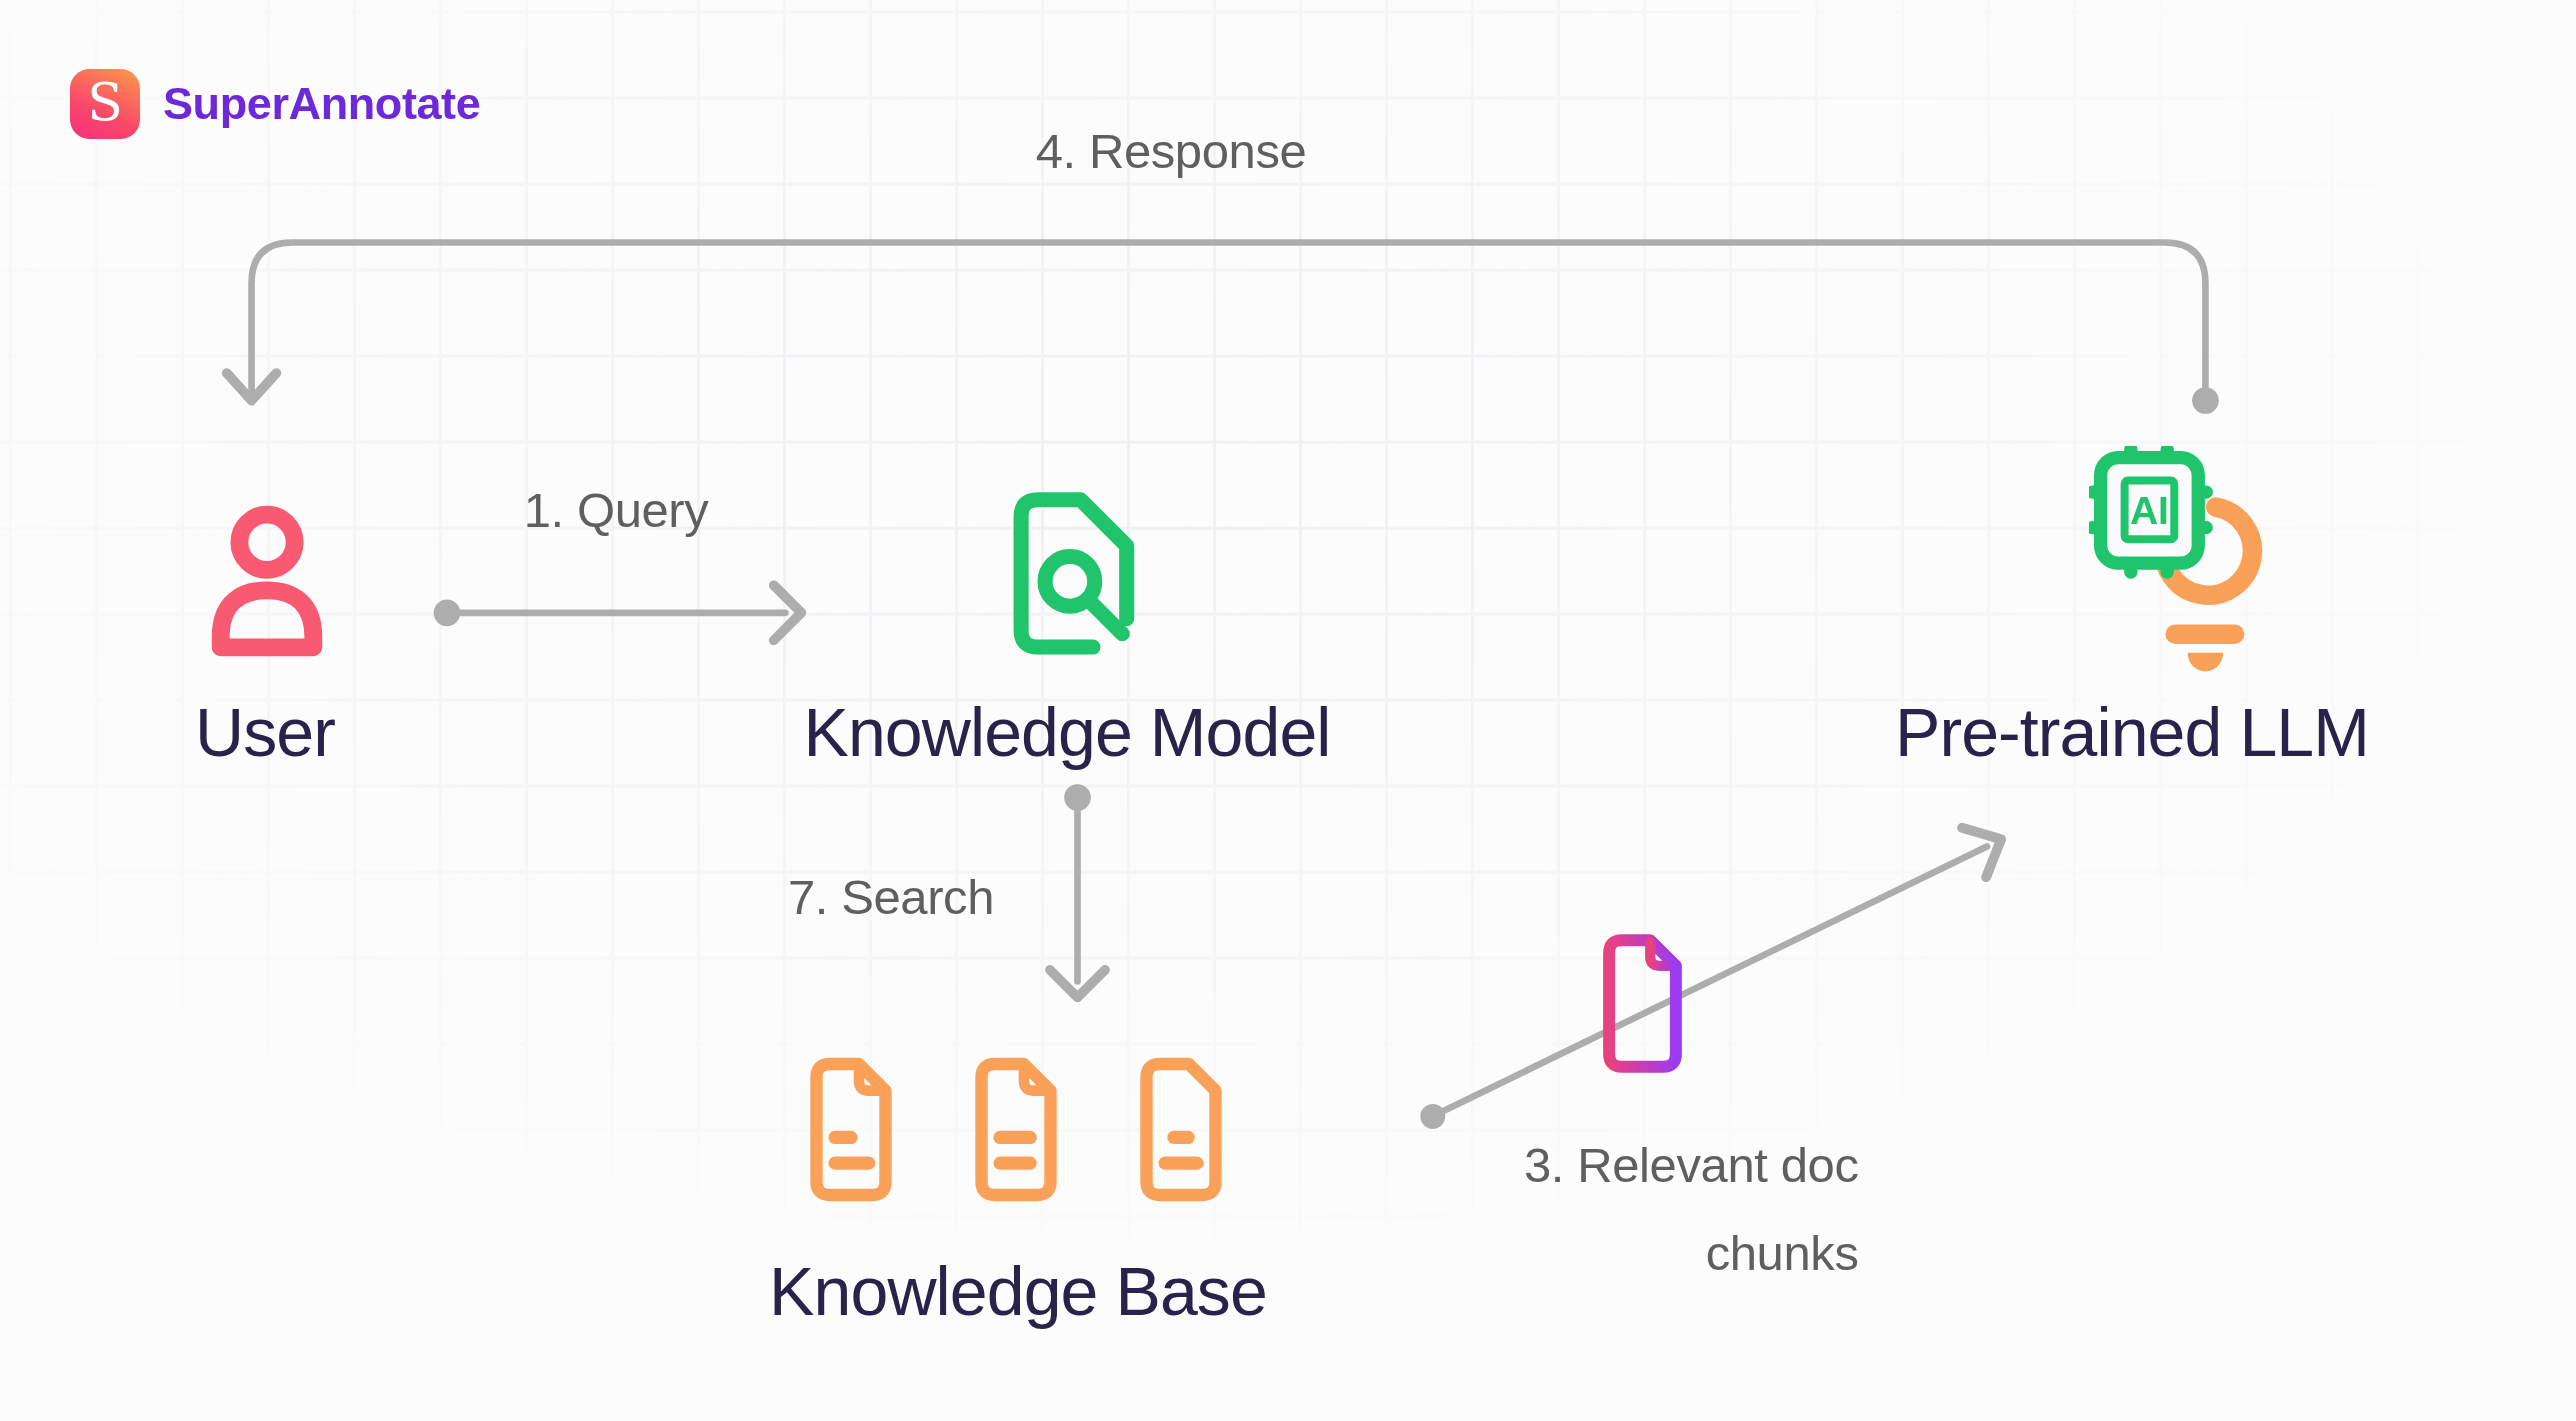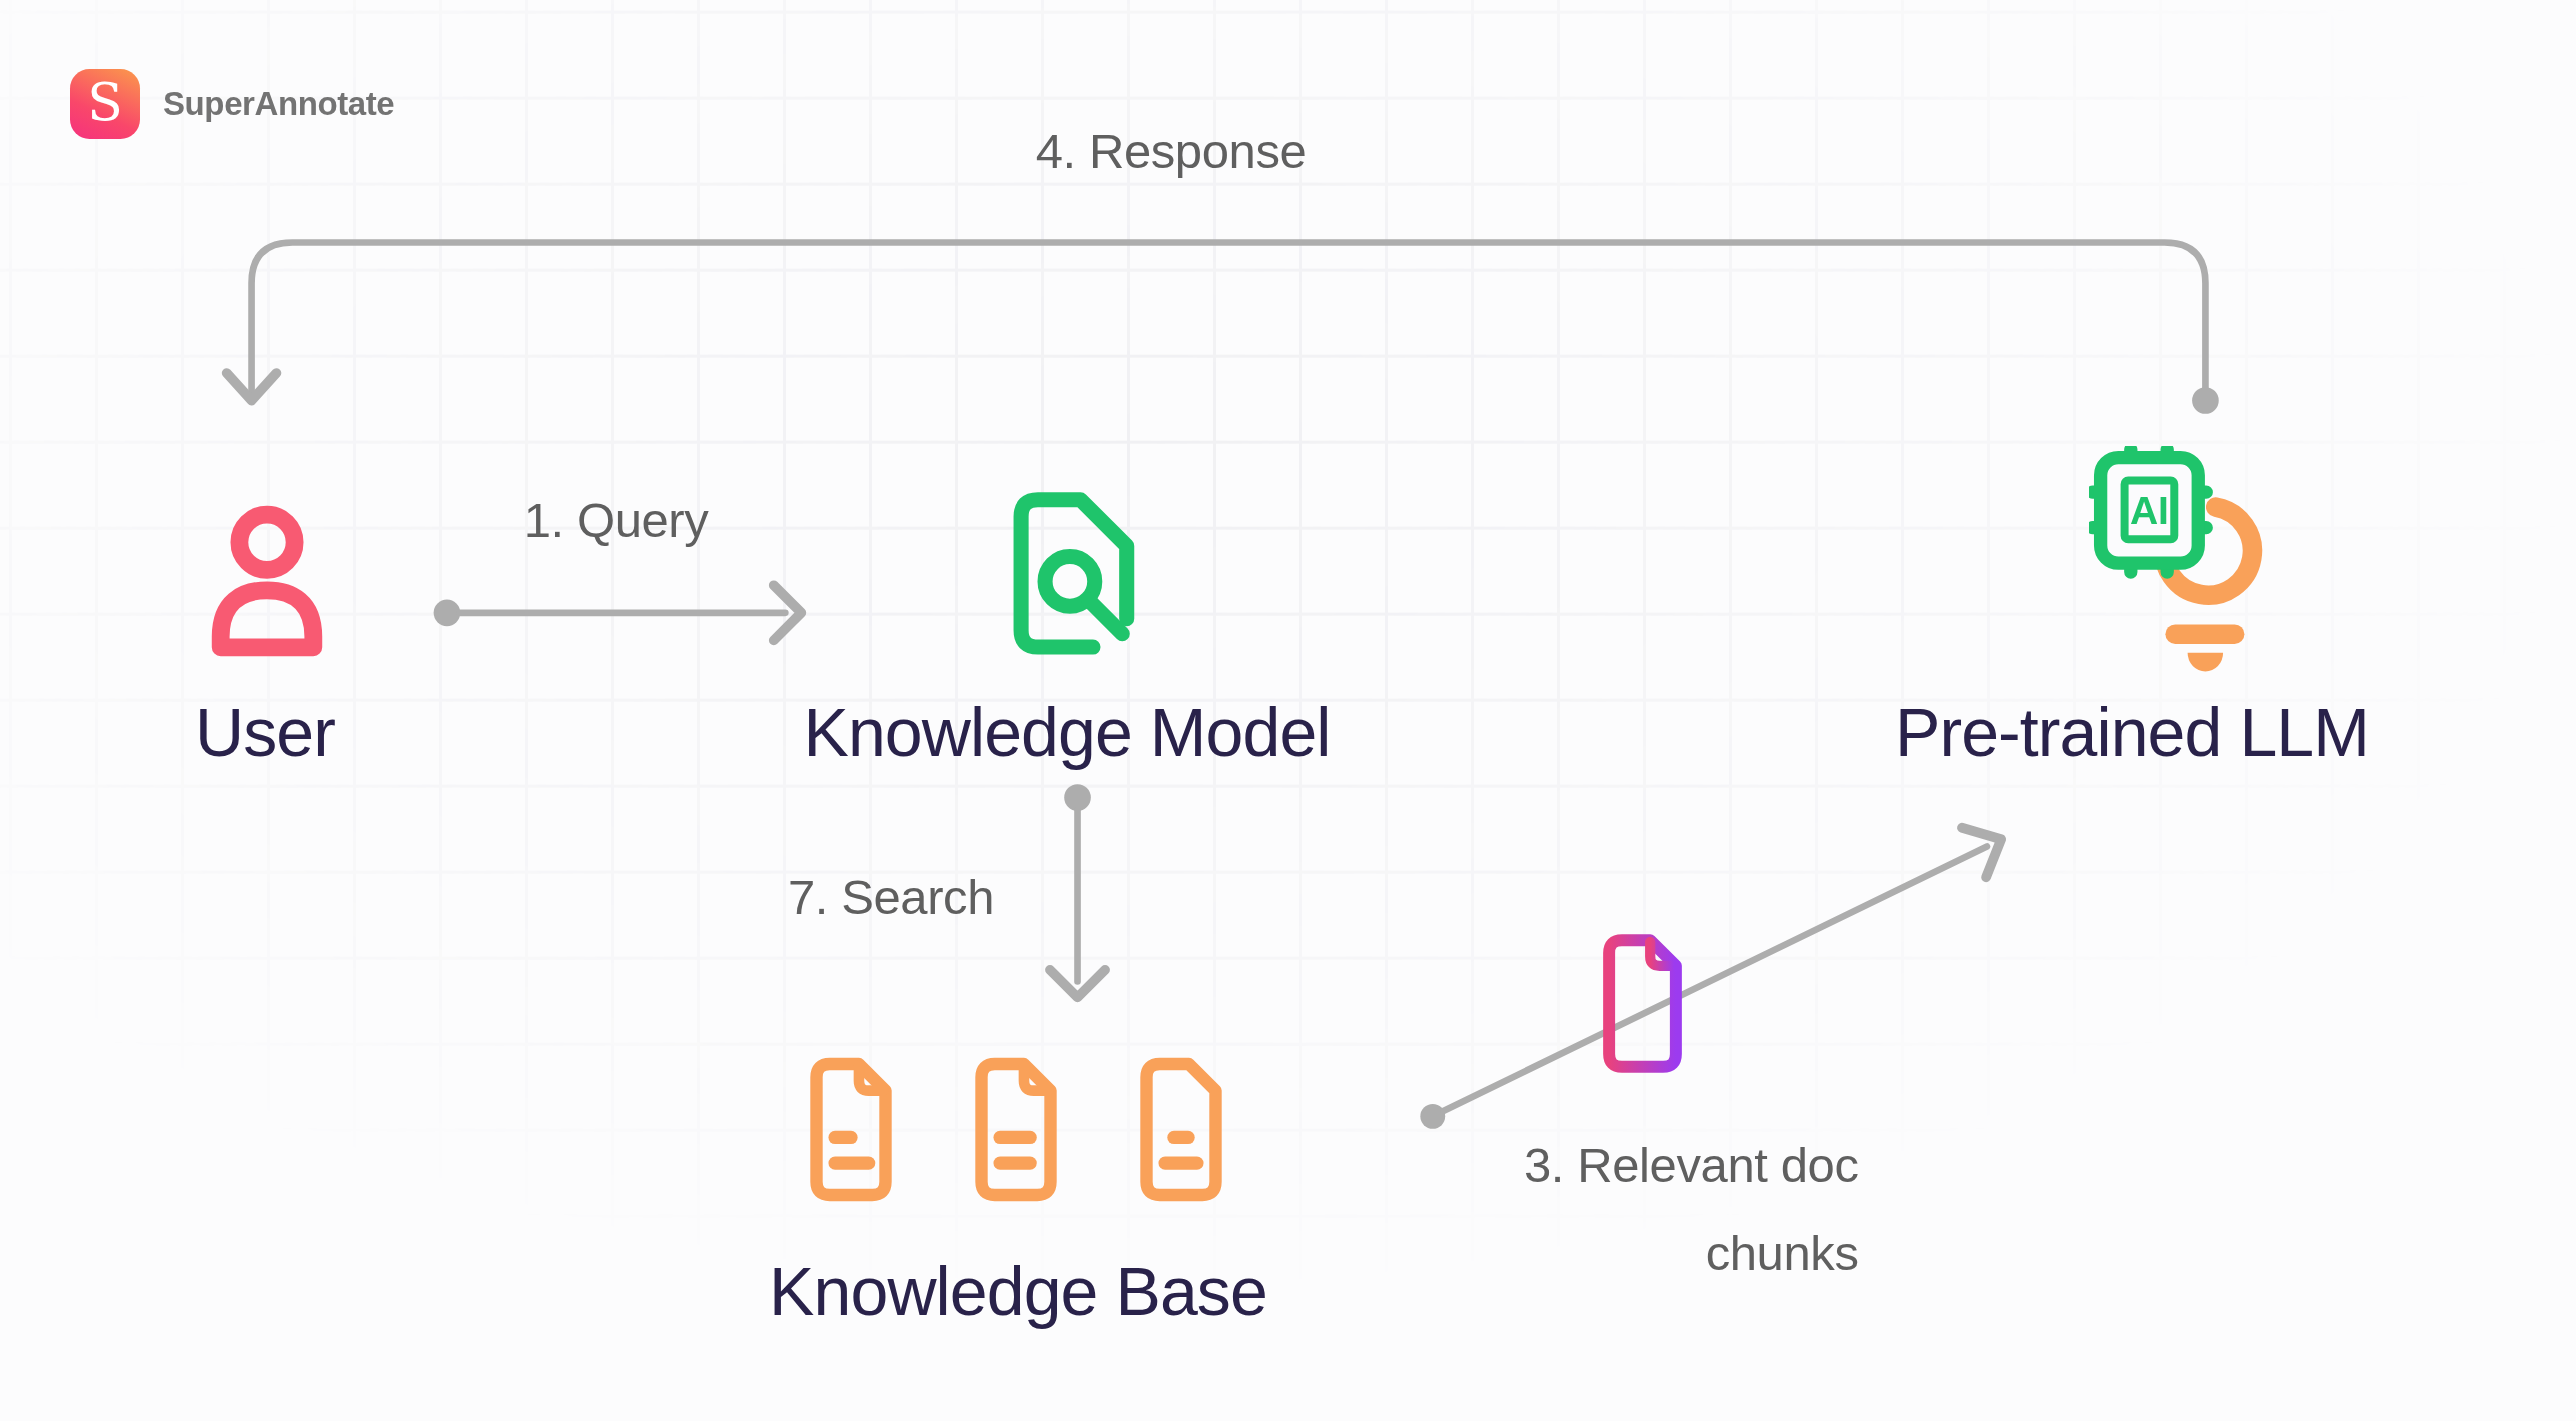--- a/index.html
+++ b/index.html
@@ -28,21 +28,21 @@
   .brand{left:70px; top:69px; display:flex; align-items:center; gap:23px;}
   .brand-logo{
     width:70px; height:70px; border-radius:19.5px;
     background:linear-gradient(205deg,#FB9A4B 0%,#F9476A 62%,#F5317E 100%);
     display:flex; align-items:center; justify-content:center;
   }
   .brand-logo span{
     font-family:"DejaVu Serif", serif; font-size:52px; line-height:1;
     color:#fff; transform:translateY(-1.8px);
   }
-  .brand-name{font-size:33px; font-weight:bold; color:#737373; letter-spacing:-0.4px;}
+  .brand-name{font-size:45px; font-weight:bold; color:#6d28d9; letter-spacing:-0.4px;}
   
   .step-label{
     color:var(--text-gray); font-size:49px; letter-spacing:-0.4px;
     white-space:nowrap; transform:translateX(-50%); text-align:right;
   }
   .step-label.wrap{white-space:normal; width:417px; line-height:88px;}
   .node-label{
     color:var(--text-dark); font-size:68px; font-weight:normal; letter-spacing:-0.9px;
     white-space:nowrap; transform:translateX(-50%);
   }
@@ -86,21 +86,21 @@
   </svg>
 
   <div class="abs brand">
     <div class="brand-logo">
       <span>S</span>
     </div>
     <div class="brand-name">SuperAnnotate</div>
   </div>
 
   <div class="abs step-label" style="left:1171px; top:123px;">4. Response</div>
-  <div class="abs step-label" style="left:616px; top:482px;margin-top:10px;">1. Query</div>
+  <div class="abs step-label" style="left:616px; top:482px;">1. Query</div>
   <div class="abs step-label" style="left:891px; top:869px;">7. Search</div>
   <div class="abs step-label wrap" style="left:1650px; top:1121px;">3. Relevant doc chunks</div>
 
   <svg class="abs" style="left:210px; top:503px;" width="114" height="155" viewBox="0 0 128 174">
     <g fill="none" stroke="var(--pink)" stroke-width="20" stroke-linecap="round" stroke-linejoin="round">
       <circle cx="64" cy="44" r="31"></circle>
       <path d="M12 162 V150 C12 111 36 98 64 98 C92 98 116 111 116 150 V162 Z"></path>
     </g>
   </svg>
   <div class="abs node-label" style="left:265px; top:693px;">User</div>

